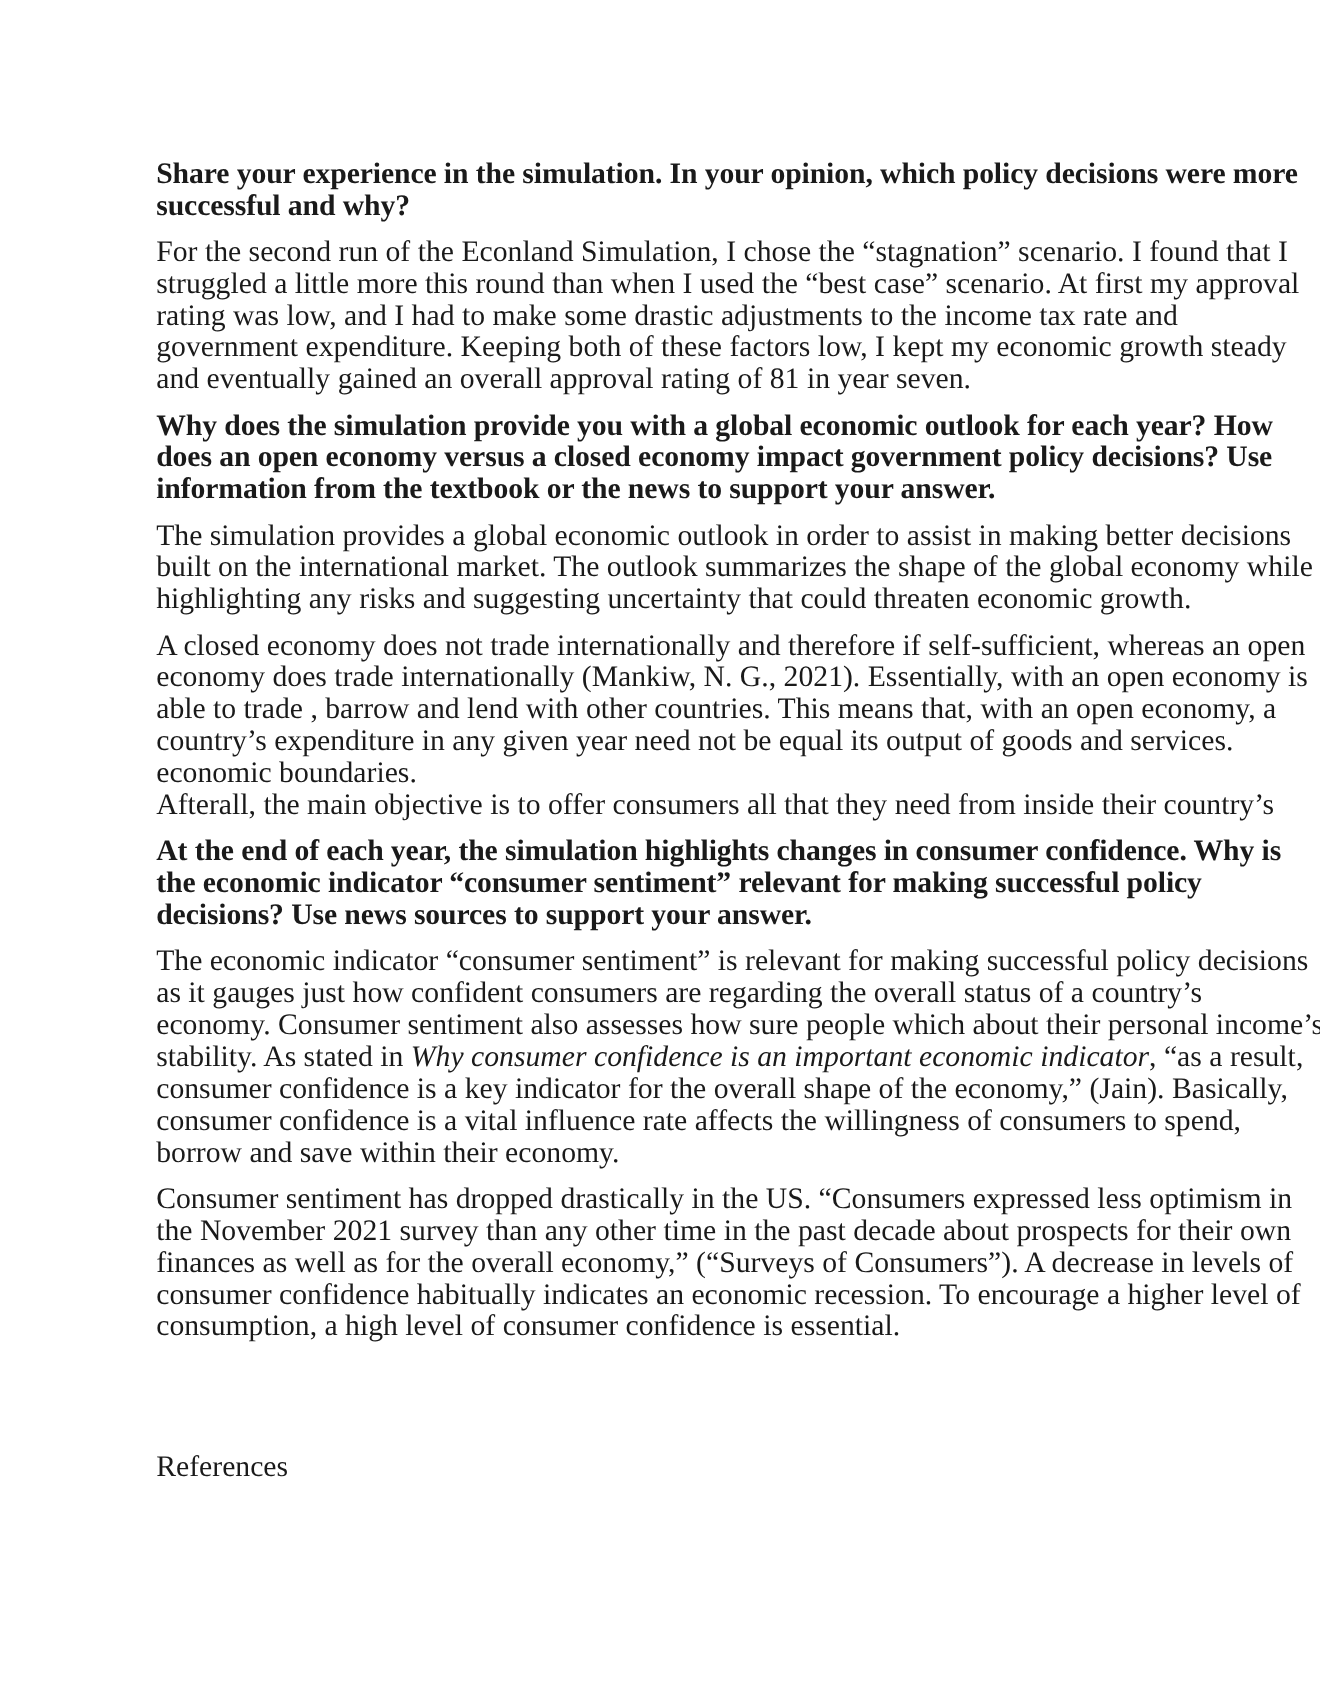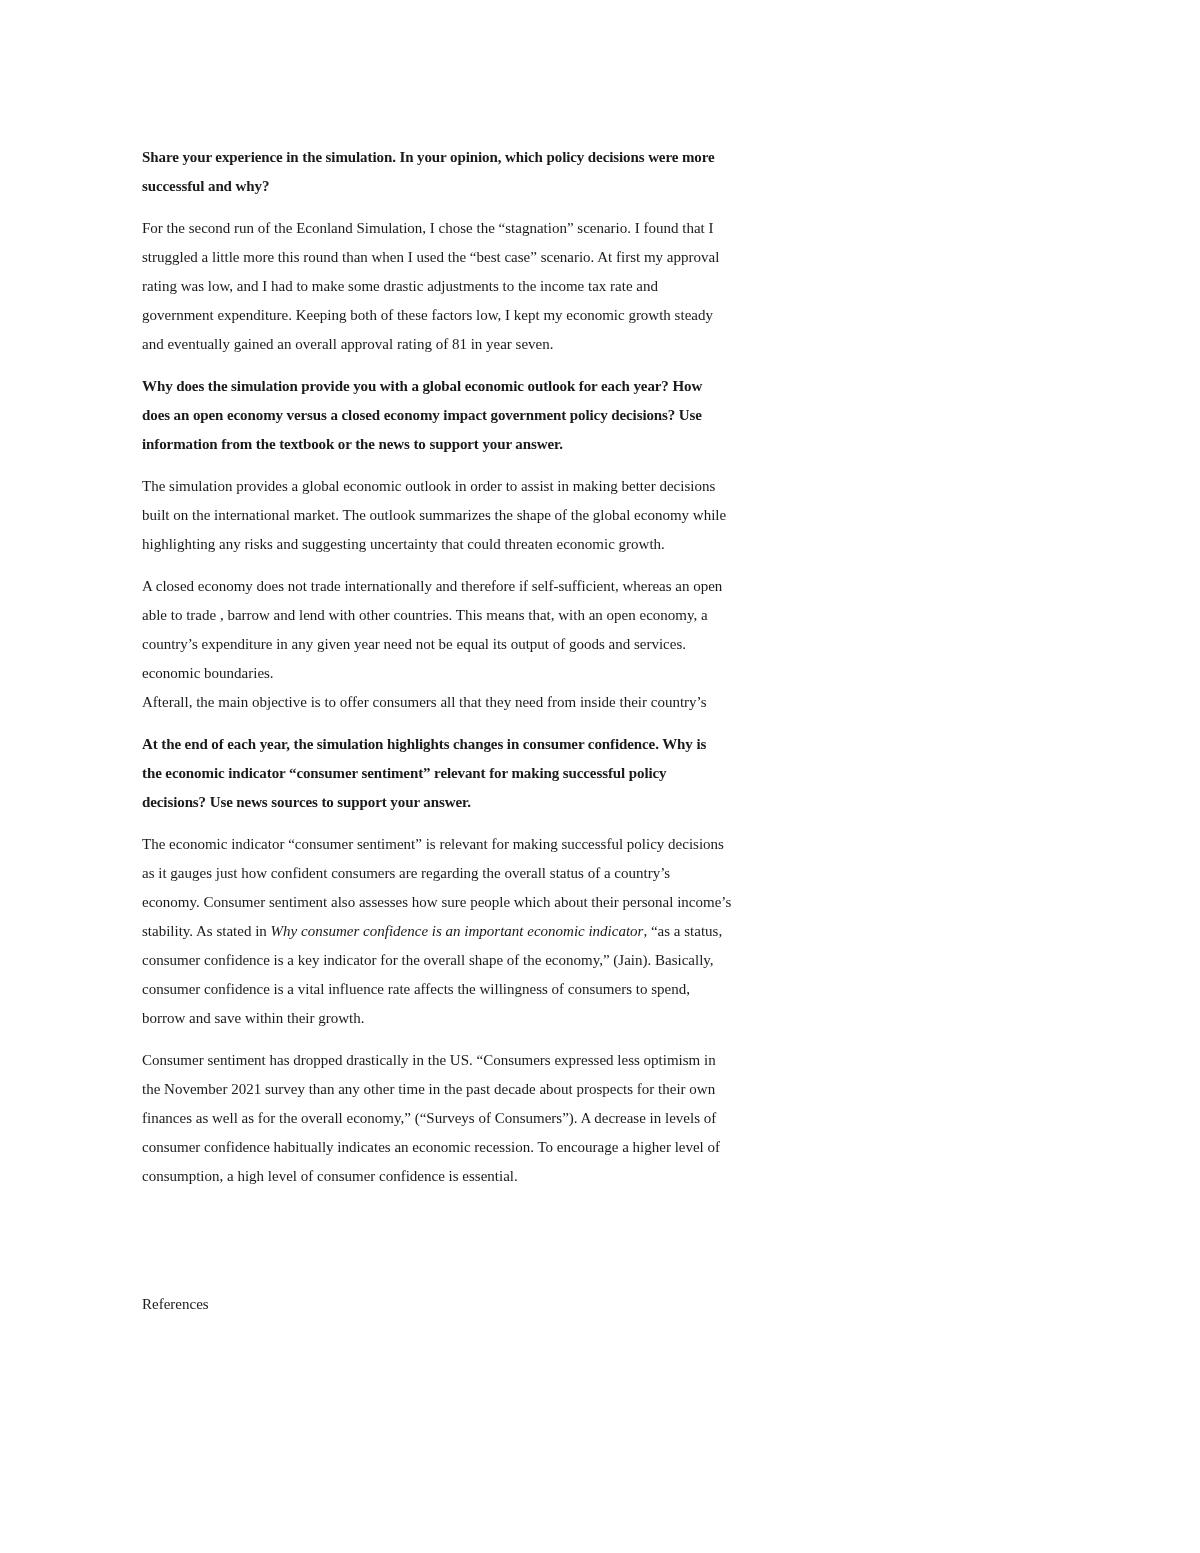--- a/index.html
+++ b/index.html
@@ -1,20 +1,20 @@
 <!DOCTYPE html>
 <html><head>
 <meta charset="utf-8">
 <style>
   html, body { margin: 0; padding: 0; background: #ffffff; }
   body { width: 1200px; height: 1553px; position: relative; overflow: hidden; }
   .page {
     position: absolute; left: 142px; top: 143px; width: 930px;
     font-family: "Liberation Serif", "DejaVu Serif", serif;
-    color: #1a1a1a; font-size: 15px; line-height: 29px;
+    color: #1a1a1a; font-size: 27px; line-height: 29px;
   }
   .q { font-weight: bold; margin: 0 0 13px 0; letter-spacing: -0.1px; }
   .p { margin: 0 0 13px 0; }
   .line { display: block; white-space: nowrap; }
   .gap-refs { height: 86px; }
   em { }
 </style>
 </head>
 <body>
 
@@ -37,39 +37,40 @@
     <span class="line">does an open economy versus a closed economy impact government policy decisions? Use</span>
     <span class="line">information from the textbook or the news to support your answer.</span>
   </div>
   <div class="p">
     <span class="line">The simulation provides a global economic outlook in order to assist in making better decisions</span>
     <span class="line">built on the international market. The outlook summarizes the shape of the global economy while</span>
     <span class="line">highlighting any risks and suggesting uncertainty that could threaten economic growth.</span>
   </div>
   <div class="p">
     <span class="line">A closed economy does not trade internationally and therefore if self-sufficient, whereas an open</span>
+    <span class="line">economy does trade internationally (Mankiw, N. G., 2021). Essentially, with an open economy is</span>
     <span class="line">able to trade , barrow and lend with other countries. This means that, with an open economy, a</span>
     <span class="line">country’s expenditure in any given year need not be equal its output of goods and services.</span>
     <span class="line">economic boundaries.</span>
     <span class="line">Afterall, the main objective is to offer consumers all that they need from inside their country’s</span>
   </div>
 
   <div class="q">
     <span class="line">At the end of each year, the simulation highlights changes in consumer confidence. Why is</span>
     <span class="line">the economic indicator “consumer sentiment” relevant for making successful policy</span>
     <span class="line">decisions? Use news sources to support your answer.</span>
   </div>
   <div class="p">
     <span class="line">The economic indicator “consumer sentiment” is relevant for making successful policy decisions</span>
     <span class="line">as it gauges just how confident consumers are regarding the overall status of a country’s</span>
     <span class="line">economy. Consumer sentiment also assesses how sure people which about their personal income’s</span>
-    <span class="line"><span>stability. As stated in </span><em>Why consumer confidence is an important economic indicator</em><span>, “as a status,</span></span>
+    <span class="line"><span>stability. As stated in </span><em>Why consumer confidence is an important economic indicator</em><span>, “as a result,</span></span>
     <span class="line">consumer confidence is a key indicator for the overall shape of the economy,”  (Jain). Basically,</span>
     <span class="line">consumer confidence is a vital influence rate affects the willingness of consumers to spend,</span>
-    <span class="line">borrow and save within their growth.</span>
+    <span class="line">borrow and save within their economy.</span>
   </div>
   <div class="p">
     <span class="line">Consumer sentiment has dropped drastically in the US. “Consumers expressed less optimism in</span>
     <span class="line">the November 2021 survey than any other time in the past decade about prospects for their own</span>
     <span class="line">finances as well as for the overall economy,”  (“Surveys of Consumers”). A decrease in levels of</span>
     <span class="line">consumer confidence habitually indicates an economic recession. To encourage a higher level of</span>
     <span class="line">consumption, a  high level of consumer confidence is essential.</span>
   </div>
 
   <div class="gap-refs"></div>

